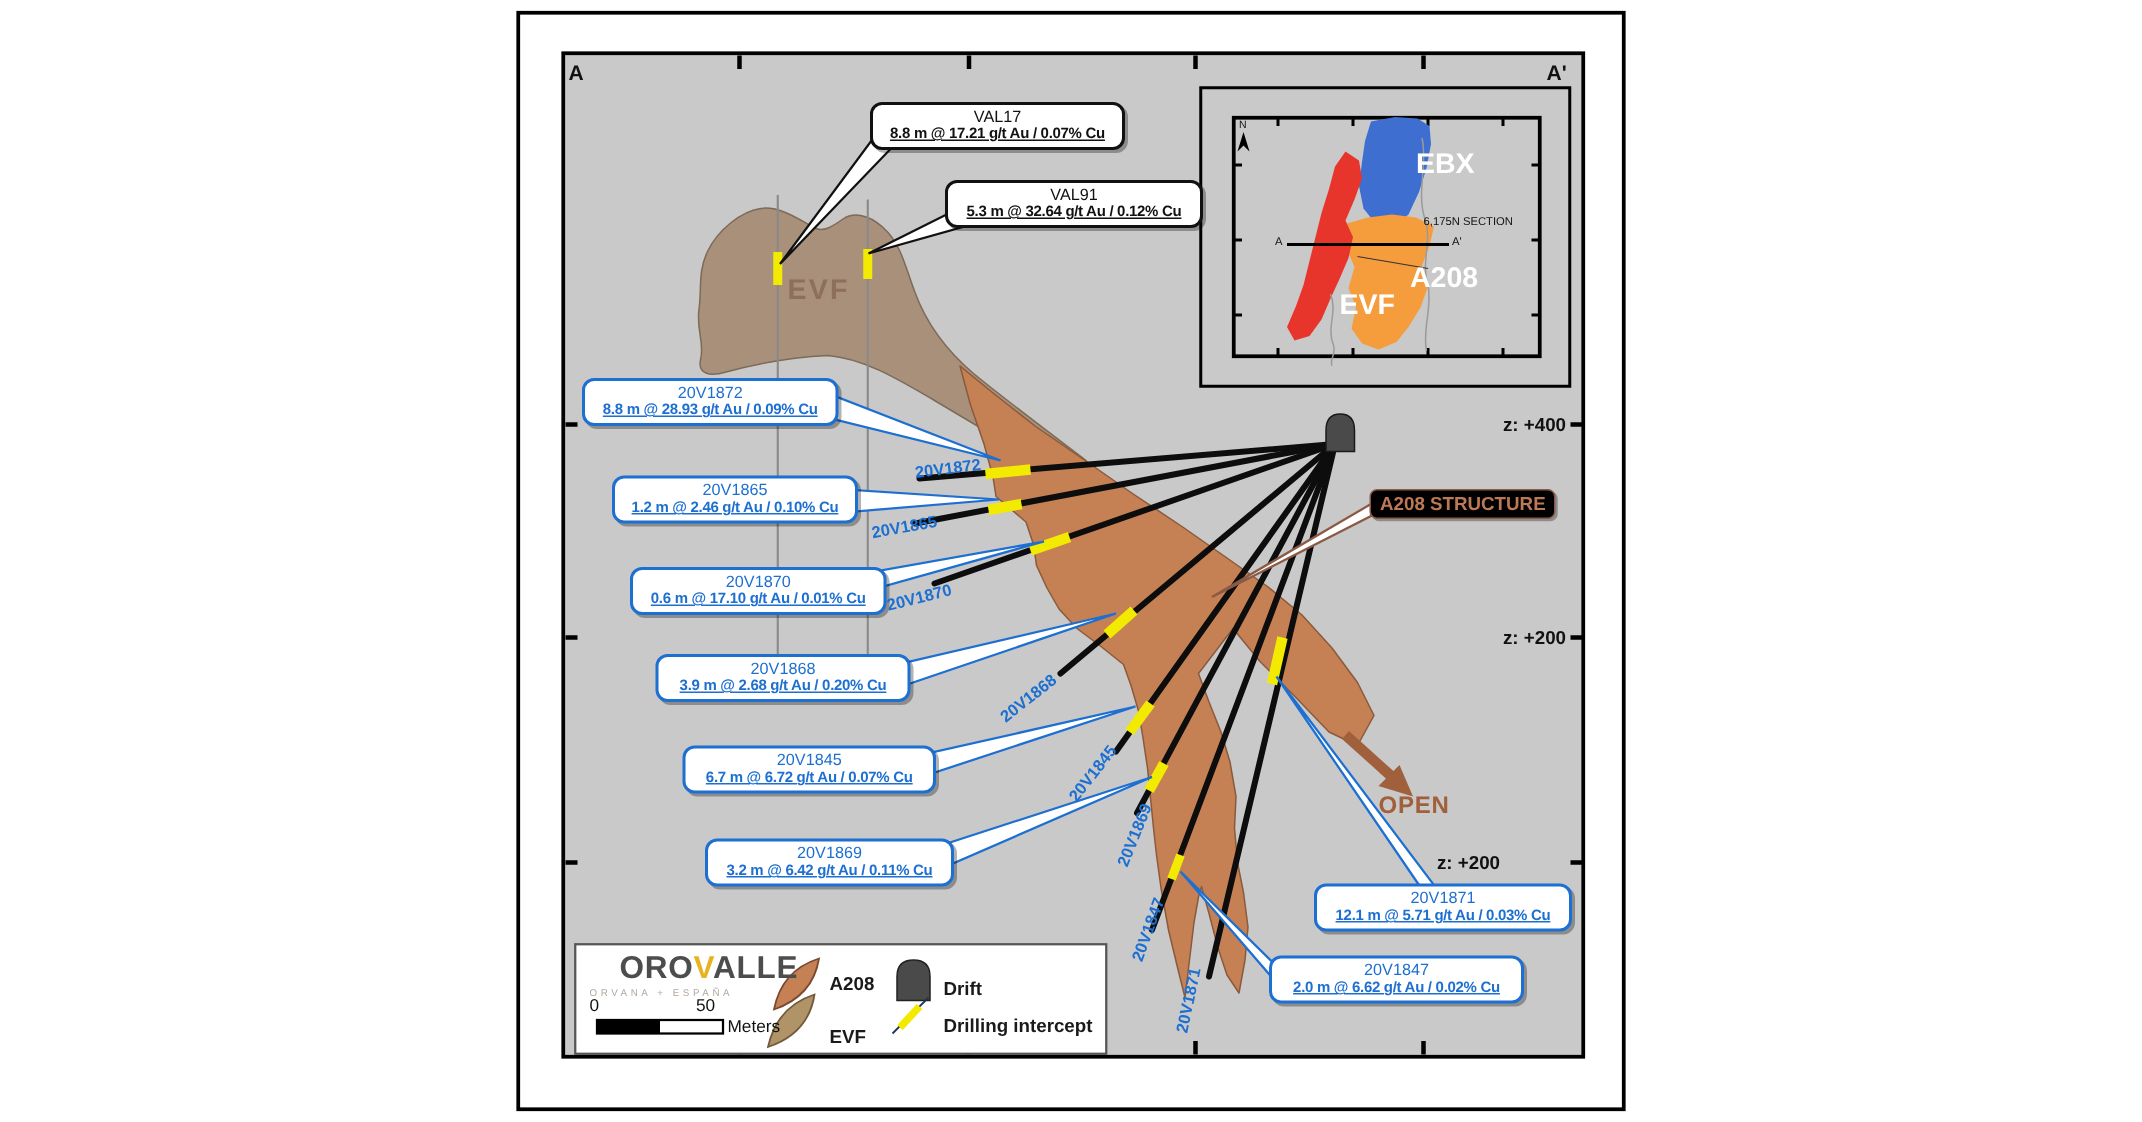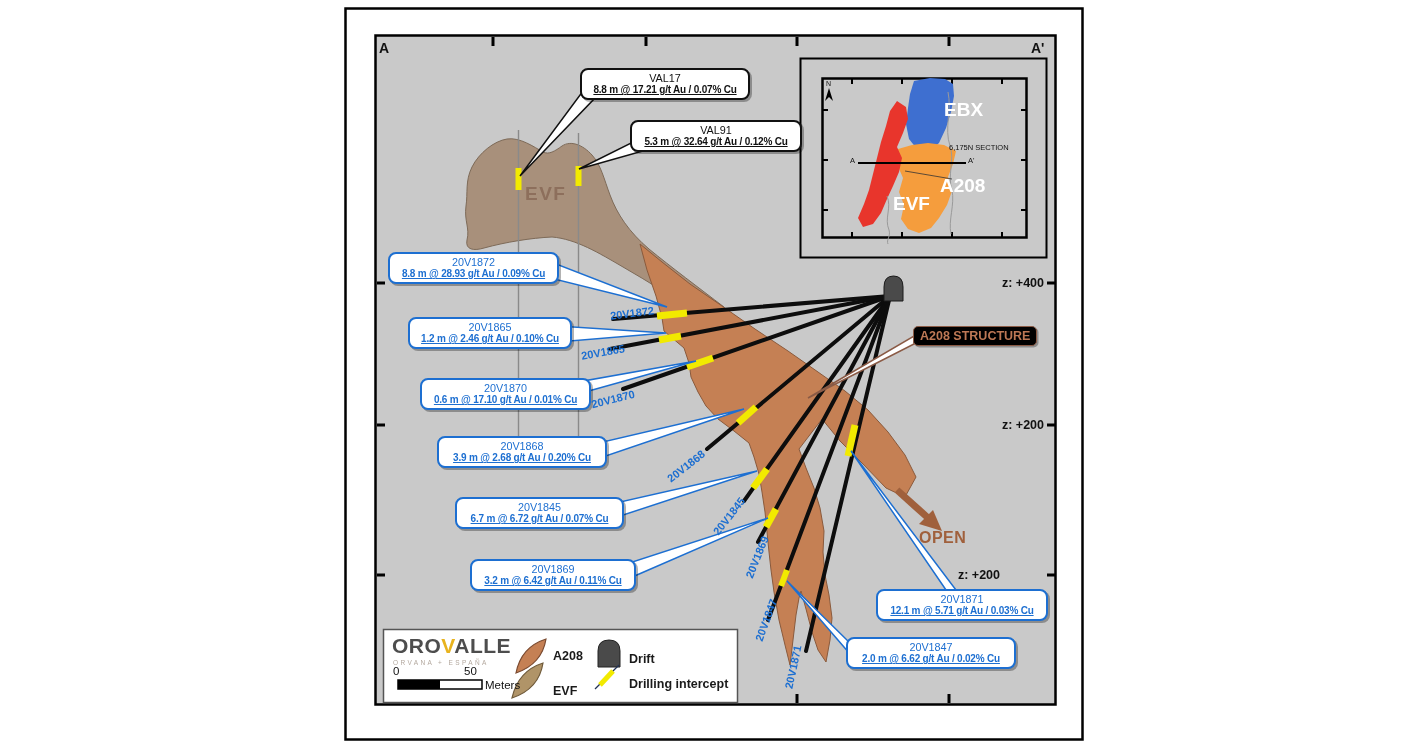--- a/index.html
+++ b/index.html
@@ -19,21 +19,21 @@
   .c-title{font-size:10.8px;font-weight:normal;}
   .c-value{font-size:10px;font-weight:bold;text-decoration:underline;letter-spacing:-.2px;}
   .struct-box{position:absolute;background:#000000;border:1.5px solid #8a5a45;border-radius:5px;
     padding:2px 6px;font-size:12.5px;font-weight:bold;color:#bd7855;
     box-shadow:1.5px 1.5px 0 rgba(0,0,0,.3);white-space:nowrap;}
   .dlabel{position:absolute;font-size:11px;font-weight:bold;color:#1d6fd1;white-space:nowrap;}
   
   .inset-zone{font-size:19px;font-weight:bold;color:#ffffff;margin-left:29px;}
   .inset-tiny{font-size:7.5px;font-weight:normal;color:#111;}
   
-  .logo-line{font-size:21px;font-weight:800;color:#4d4d4d;letter-spacing:.5px;}
+  .logo-line{font-size:21px;font-weight:800;color:#4d4d4d;letter-spacing:.5px;margin-left:21px;}
   .logo-v{color:#e8b31e;}
   .logo-sub{font-size:6.5px;color:#b3a89e;letter-spacing:2.4px;}
   .scale-num{font-size:11.5px;color:#111;}
   .legend-label{font-size:12.5px;font-weight:600;color:#1a1a1a;}
 </style>
 </head>
 <body>
 
 <svg width="1428" height="748" viewBox="0 0 1428 748">
 

